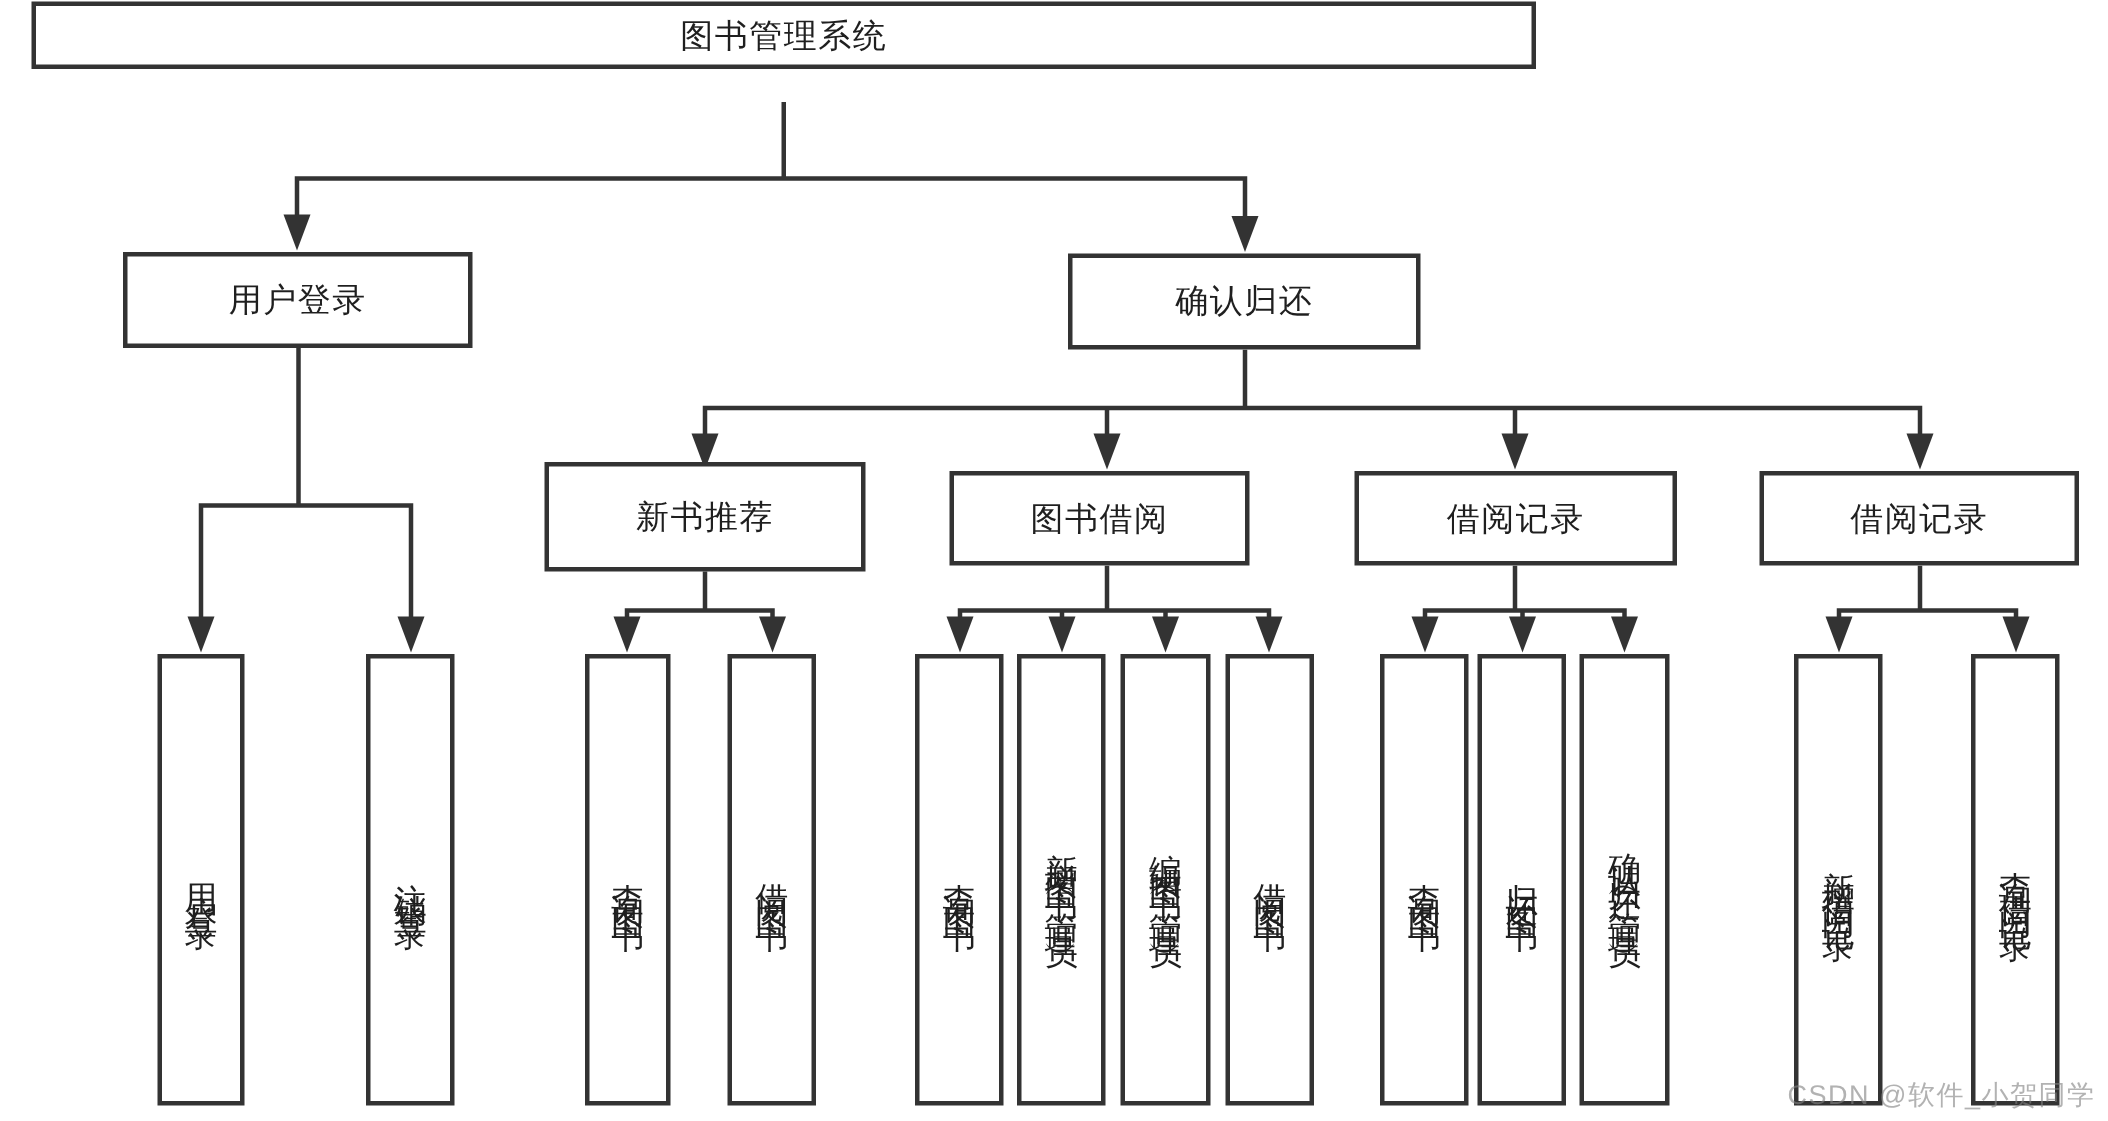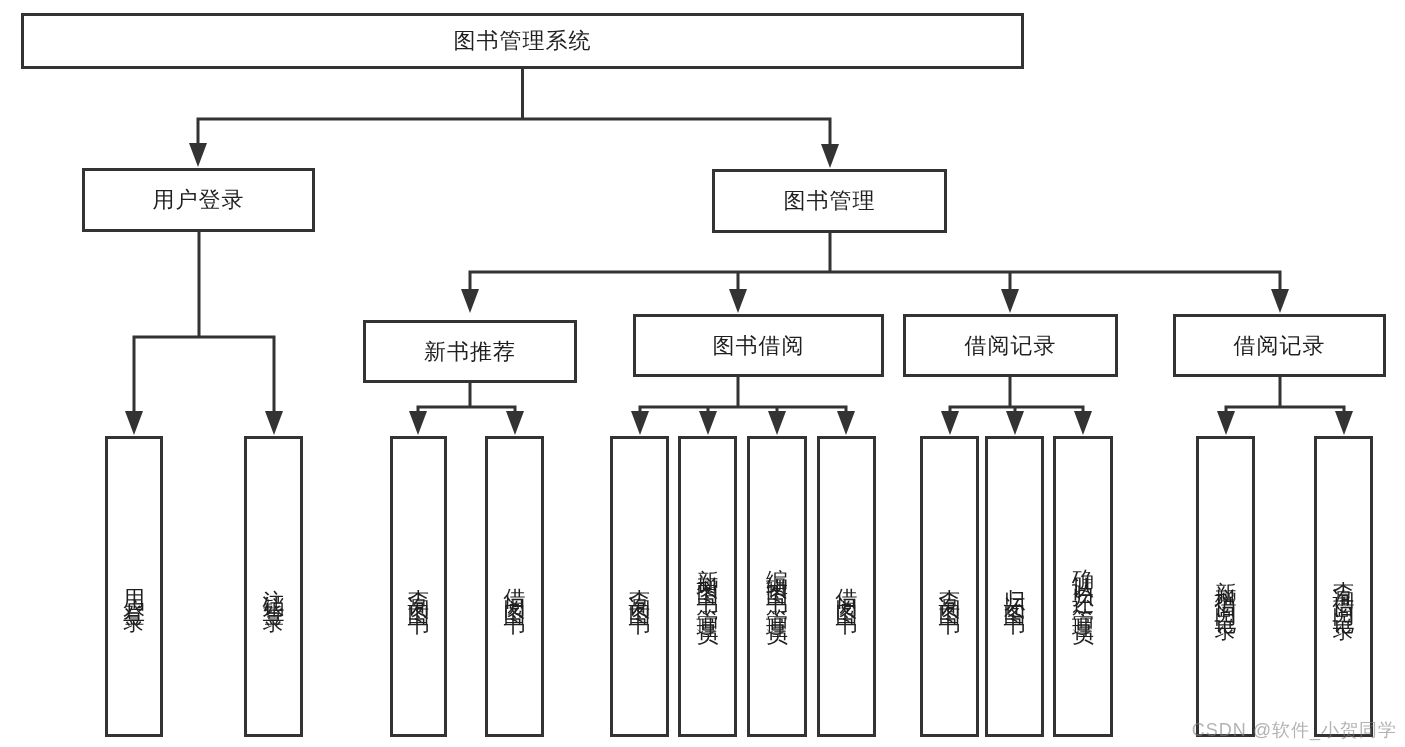--- a/index.html
+++ b/index.html
@@ -83,27 +83,27 @@
       <polygon points="768,411 786,411 777,435"></polygon>
       <polygon points="837,411 855,411 846,435"></polygon>
       <polygon points="941,411 959,411 950,435"></polygon>
       <polygon points="1006,411 1024,411 1015,435"></polygon>
       <polygon points="1074,411 1092,411 1083,435"></polygon>
       <polygon points="1217,411 1235,411 1226,435"></polygon>
       <polygon points="1335,411 1353,411 1344,435"></polygon>
     </g>
   </svg>
 
-  <div class="node" style="left:21px;top:13px;width:1003px;height:56px">图书管理系统</div>
+  <div class="node" style="left:21px;top:1px;width:1003px;height:45px">图书管理系统</div>
 
   <div class="node" style="left:82px;top:168px;width:233px;height:64px">用户登录</div>
-  <div class="node" style="left:712px;top:169px;width:235px;height:64px">图书管理</div>
+  <div class="node" style="left:712px;top:169px;width:235px;height:64px">确认归还</div>
 
-  <div class="node" style="left:363px;top:320px;width:214px;height:63px">新书推荐</div>
-  <div class="node" style="left:633px;top:314px;width:251px;height:63px">图书借阅</div>
+  <div class="node" style="left:363px;top:308px;width:214px;height:73px">新书推荐</div>
+  <div class="node" style="left:633px;top:314px;width:200px;height:63px">图书借阅</div>
   <div class="node" style="left:903px;top:314px;width:215px;height:63px">借阅记录</div>
   <div class="node" style="left:1173px;top:314px;width:213px;height:63px">借阅记录</div>
 
   <div class="node v" style="left:105px;top:436px;width:58px;height:301px">用户登录</div>
   <div class="node v" style="left:244px;top:436px;width:59px;height:301px">注销登录</div>
 
   <div class="node v" style="left:390px;top:436px;width:57px;height:301px">查询图书</div>
   <div class="node v" style="left:485px;top:436px;width:59px;height:301px">借阅图书</div>
 
   <div class="node v" style="left:610px;top:436px;width:59px;height:301px">查询图书</div>

